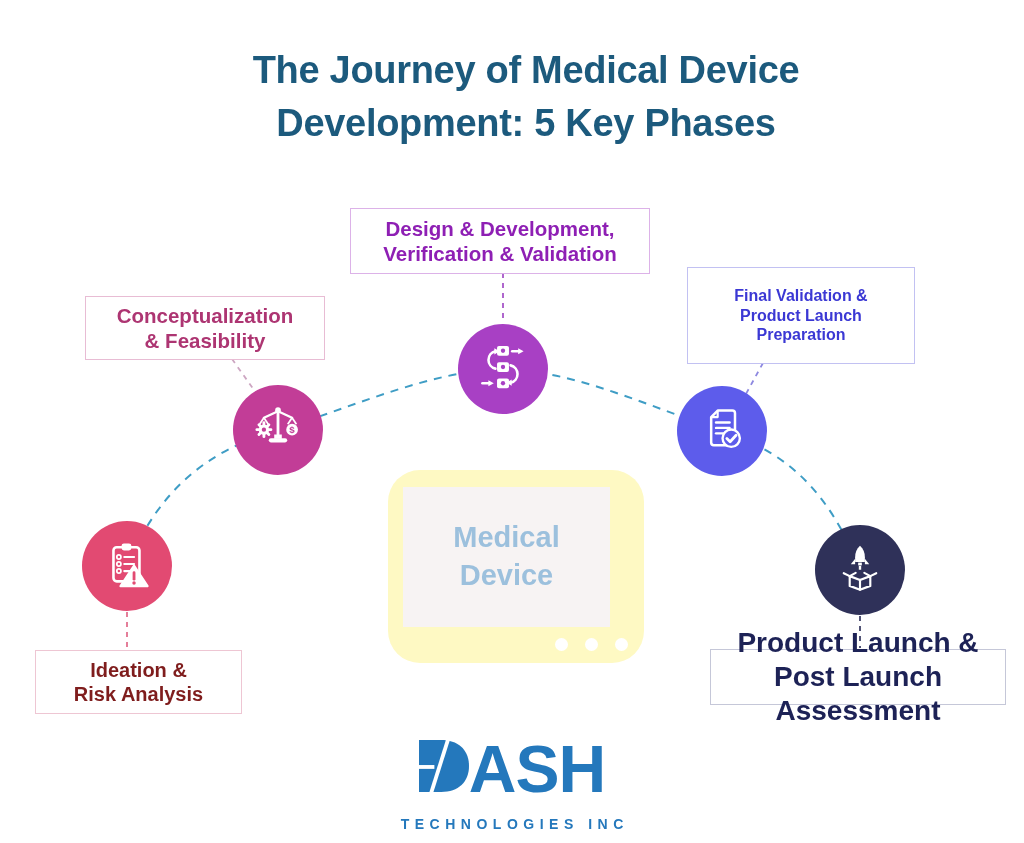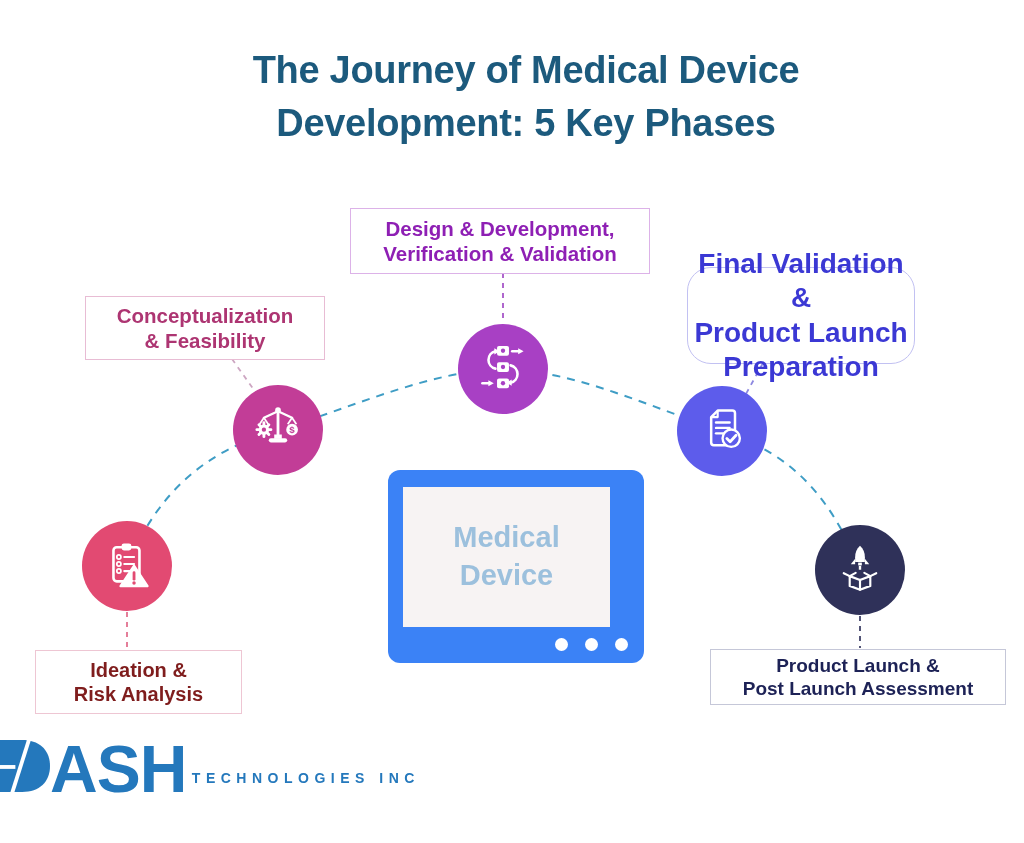--- a/index.html
+++ b/index.html
@@ -23,37 +23,37 @@
   .c-final{left:677px;top:386px;background:#5d5ceb;}
   .c-launch{left:815px;top:525px;background:#2f3159;}
   .phase-label{
     position:absolute;background:#ffffff;border:1px solid;
     display:flex;align-items:center;justify-content:center;
     text-align:center;font-weight:800;white-space:pre-line;line-height:1.22;
   }
   .l-ideation{left:35px;top:650px;width:205px;height:62px;color:#7f1d1d;border-color:#eec6d3;font-size:20px;}
   .l-concept{left:85px;top:296px;width:238px;height:62px;color:#ad3572;border-color:#e8bcd4;font-size:20.5px;}
   .l-design{left:350px;top:208px;width:298px;height:64px;color:#8e1fb4;border-color:#dcb2e8;font-size:20.5px;}
-  .l-final{left:687px;top:267px;width:226px;height:95px;color:#3b38d4;border-color:#c2c1f2;font-size:28px;border-radius:24px;}
-  .l-launch{left:710px;top:649px;width:294px;height:54px;color:#1d2256;border-color:#c5c7d8;font-size:19px;}
+  .l-final{left:687px;top:267px;width:226px;height:95px;color:#3b38d4;border-color:#c2c1f2;font-size:16px;}
+  .l-launch{left:710px;top:649px;width:294px;height:54px;color:#1d2256;border-color:#c5c7d8;font-size:28px;}
   .monitor{
     position:absolute;left:388px;top:470px;width:256px;height:193px;
-    background:#3b82f6;border-radius:12px;
+    background:#fef9c3;border-radius:32px;
   }
   .screen{
     position:absolute;left:15px;top:17px;width:207px;height:140px;
     background:#f7f3f3;display:flex;align-items:center;justify-content:center;
     text-align:center;font-size:29px;font-weight:800;color:#9cc0dd;
     line-height:1.3;white-space:pre-line;
   }
   .dots{position:absolute;right:16px;bottom:12px;display:flex;gap:17px;}
   .dot{width:13px;height:13px;border-radius:50%;background:#ffffff;}
   .logo{
     position:absolute;top:740px;left:0;right:0;
-    display:flex;flex-direction:row;align-items:center;
+    display:flex;flex-direction:column;align-items:center;
   }
   .logo-row{display:flex;align-items:flex-end;}
   .logo-ash{
     font-size:66px;font-weight:800;color:#2478bc;line-height:0.8;
     letter-spacing:-1px;
   }
   .logo-tagline{
     margin-top:20px;font-size:14px;font-weight:700;color:#2478bc;
     letter-spacing:5.5px;text-indent:5.5px;
   }

